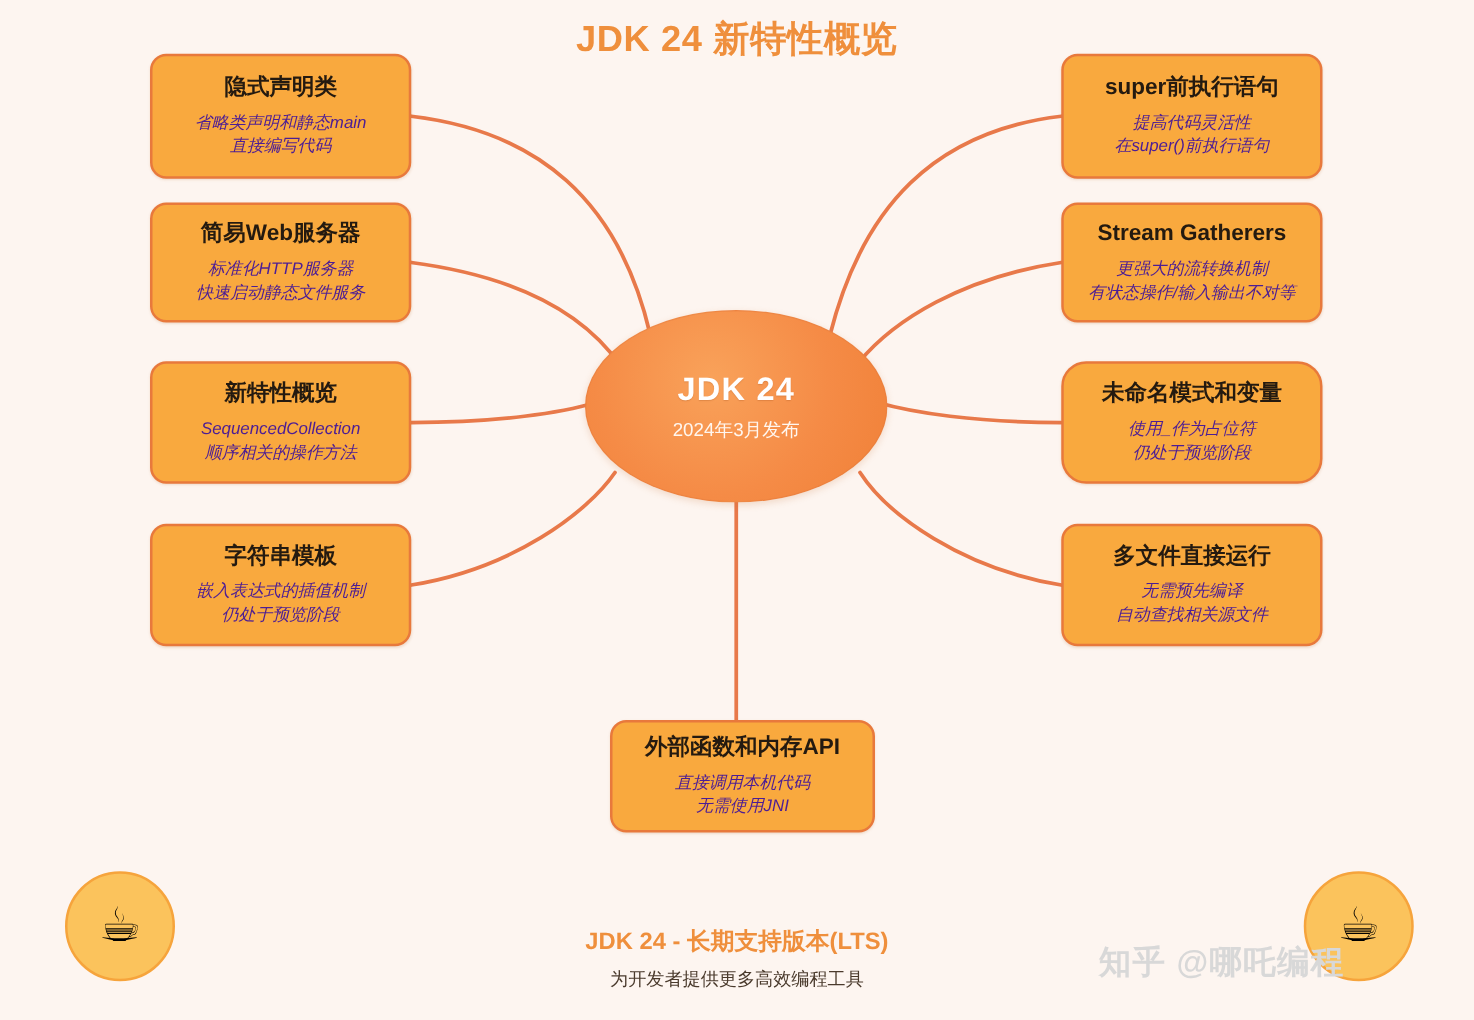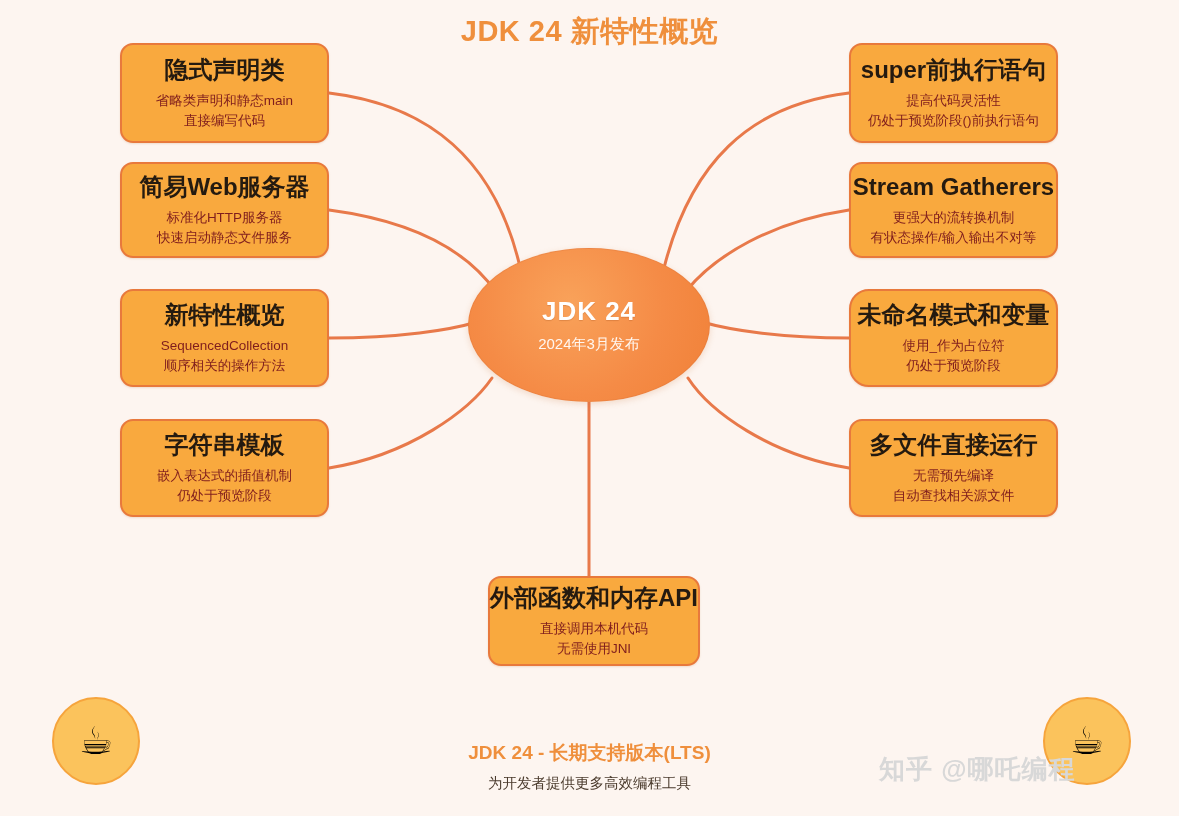--- a/index.html
+++ b/index.html
@@ -46,30 +46,31 @@
     border-radius: 13px;
     display: flex;
     flex-direction: column;
     align-items: center;
     justify-content: center;
     text-align: center;
     color: #2b2118;
     box-shadow: 0 1px 2px rgba(180,110,50,0.18);
   }
   .card .c-title {
-    font-size: 24px;
+    font-size: 18px;
     font-weight: bold;
     color: #241a10;
     line-height: 1.2;
     margin-bottom: 7px;
   }
   .card .c-line {
     font-size: 13.5px;
-    color: #7f1d1d;
+    color: #4c1d95;
     line-height: 1.45;
+    font-style: italic;
   }
   .center-node {
     position: absolute;
     left: 468px;
     top: 248px;
     width: 240px;
     height: 152px;
     border-radius: 50%;
     background: radial-gradient(circle at 42% 36%, #f9a25a 0%, #f58b46 55%, #f08037 100%);
     border: 1px solid rgba(224,120,60,0.35);
@@ -175,21 +176,21 @@
 
   <div class="card" style="left:120px; top:419px; width:209px; height:98px;">
     <div class="c-title">字符串模板</div>
     <div class="c-line">嵌入表达式的插值机制</div>
     <div class="c-line">仍处于预览阶段</div>
   </div>
 
   <div class="card" style="left:849px; top:43px; width:209px; height:100px;">
     <div class="c-title">super前执行语句</div>
     <div class="c-line">提高代码灵活性</div>
-    <div class="c-line">仍处于预览阶段()前执行语句</div>
+    <div class="c-line">在super()前执行语句</div>
   </div>
 
   <div class="card" style="left:849px; top:162px; width:209px; height:96px;justify-content:center;">
     <div class="c-title">Stream Gatherers</div>
     <div class="c-line">更强大的流转换机制</div>
     <div class="c-line">有状态操作/输入输出不对等</div>
   </div>
 
   <div class="card" style="left:849px; top:289px; width:209px; height:98px;border-radius:20px;">
     <div class="c-title">未命名模式和变量</div>

